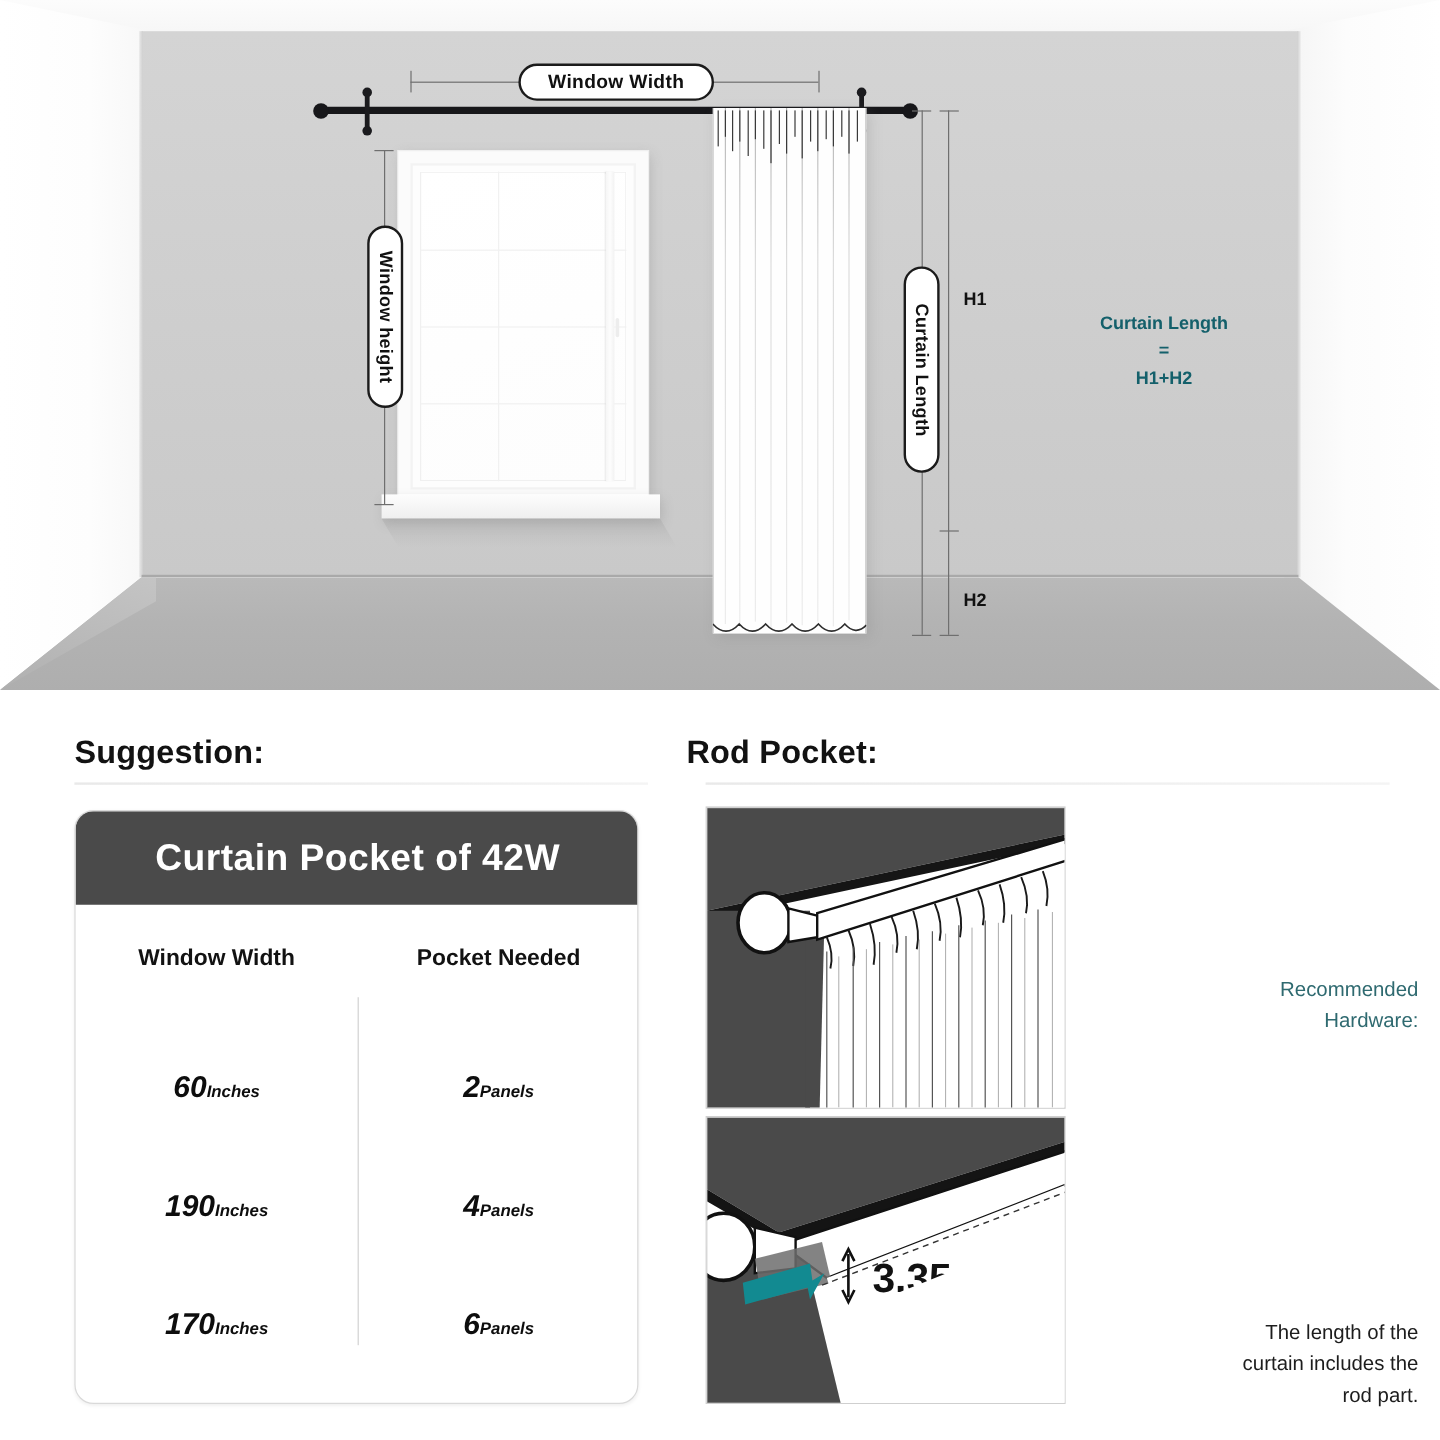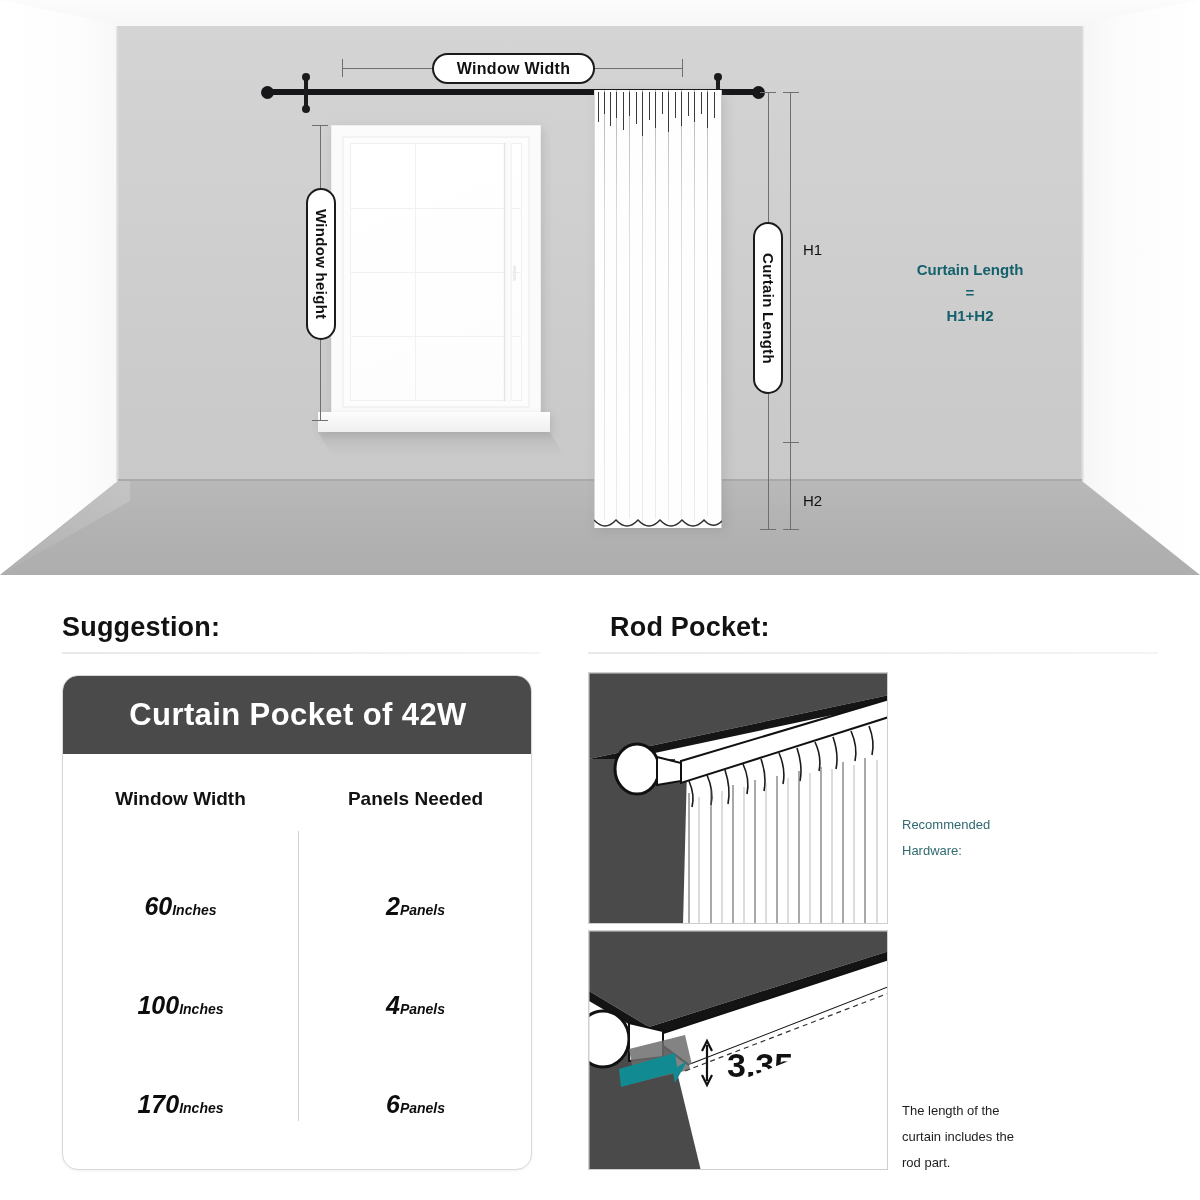--- a/index.html
+++ b/index.html
@@ -175,21 +175,21 @@
     white-space: nowrap;
   }
   .pill-v { writing-mode: vertical-rl; }
 
   .dim-line-h { position: absolute; height: 1px; background: #6f6f6f; }
   .dim-line-v { position: absolute; width: 1px; background: #6f6f6f; }
   .tick-v { position: absolute; width: 1px; height: 18px; background: #6f6f6f; }
   .tick-h { position: absolute; height: 1px; width: 16px; background: #6f6f6f; }
 
   .hlabel {
-    position: absolute; font-weight: normal; font-size: 15px; color: #111;
+    position: absolute; font-weight: bold; font-size: 15px; color: #111;
   }
   .teal-note {
     position: absolute;
     color: #14606b;
     font-weight: bold;
     font-size: 15px;
     line-height: 23px;
     text-align: center;
   }
 
@@ -240,21 +240,21 @@
   }
 
   .photo {
     position: absolute;
     border: 1px solid #cfcfcf;
     background: #ffffff;
     overflow: hidden;
   }
   .note {
     position: absolute;
-    font-size: 13px; line-height: 26px; font-weight: normal;
+    font-size: 17px; line-height: 26px; font-weight: normal; text-align: right;
   }
   .note.teal { color: #2f6a70; }
   .note.dark { color: #1d1d1d; }
 </style>
 </head>
 <body>
 
 <div id="page">
 
   <div id="scene">
@@ -366,54 +366,54 @@
   <div class="sect-title" style="left:62px;top:612px;text-align:center;">Suggestion:</div>
   <div class="hr" style="left:62px;top:652px;width:478px;"></div>
 
   <div class="card">
     <div class="card-head">
       <span>Curtain Pocket of 42W</span>
     </div>
     <div class="tbl">
       <div class="tbl-row">
         <div class="tbl-cell th">Window Width</div>
-        <div class="tbl-cell th">Panels Needed</div>
+        <div class="tbl-cell th">Pocket Needed</div>
       </div>
 
       <div class="tbl-row" style="margin-top:40px;">
         <div class="tbl-cell td">
           <span class="num">60</span><span class="unit">Inches</span>
         </div>
         <div class="tbl-cell td">
           <span class="num">2</span><span class="unit">Panels</span>
         </div>
       </div>
 
       <div class="tbl-row" style="margin-top:28px;">
         <div class="tbl-cell td">
-          <span class="num">100</span><span class="unit">Inches</span>
+          <span class="num">190</span><span class="unit">Inches</span>
         </div>
         <div class="tbl-cell td">
           <span class="num">4</span><span class="unit">Panels</span>
         </div>
       </div>
 
       <div class="tbl-row" style="margin-top:28px;">
         <div class="tbl-cell td">
           <span class="num">170</span><span class="unit">Inches</span>
         </div>
         <div class="tbl-cell td">
           <span class="num">6</span><span class="unit">Panels</span>
         </div>
       </div>
     </div>
     <div class="col-divider"></div>
   </div>
 
-  <div class="sect-title" style="left:610px;top:612px;text-align:right;">Rod Pocket:</div>
+  <div class="sect-title" style="left:572px;top:612px;text-align:right;">Rod Pocket:</div>
   <div class="hr" style="left:588px;top:652px;width:570px;"></div>
 
   <div class="photo" style="left:588px;top:672px;width:300px;height:252px;">
     <svg width="300" height="252" viewBox="0 0 300 252">
       <rect x="0" y="0" width="300" height="252" fill="#ffffff"></rect>
       <path d="M0 0 H300 V22 L0 86 Z" fill="#4a4a4a"></path>
       <path d="M0 86 L300 22 V30 L0 94 Z" fill="#151515"></path>
       <path d="M0 86 H86 V252 H0 Z" fill="#4a4a4a"></path>
       <path d="M82 86 L98 96 L94 252 H82 Z" fill="#4a4a4a"></path>
       <ellipse cx="48" cy="96" rx="22" ry="25" fill="#ffffff" stroke="#111" stroke-width="3"></ellipse>

